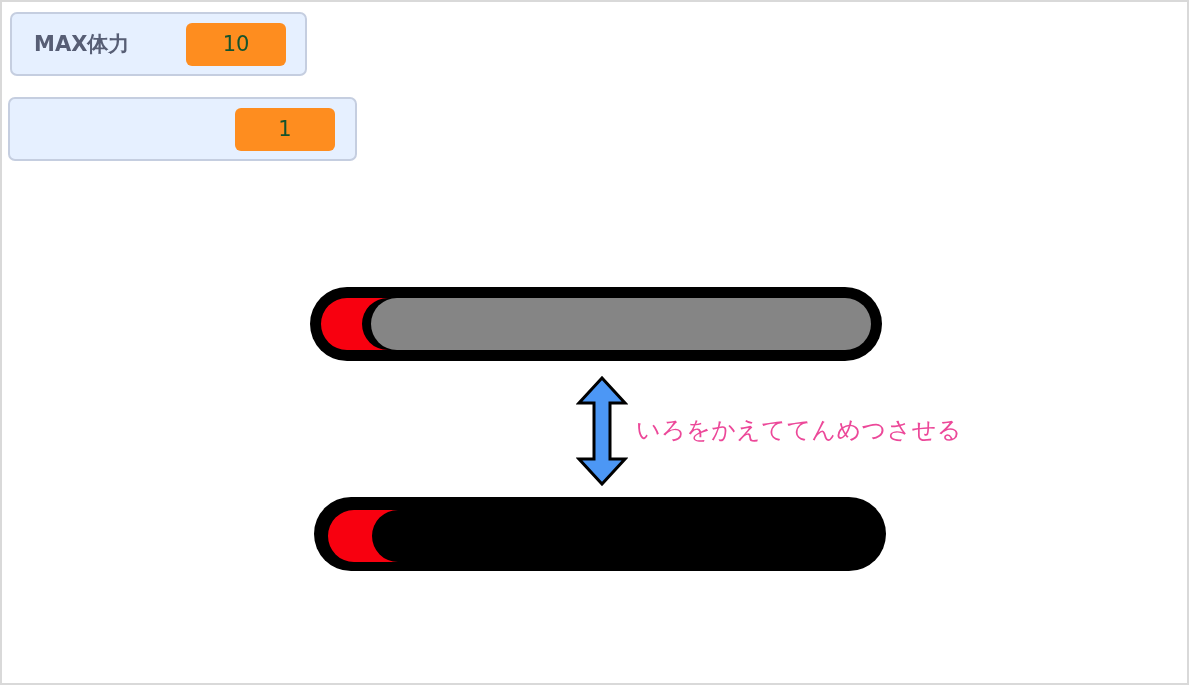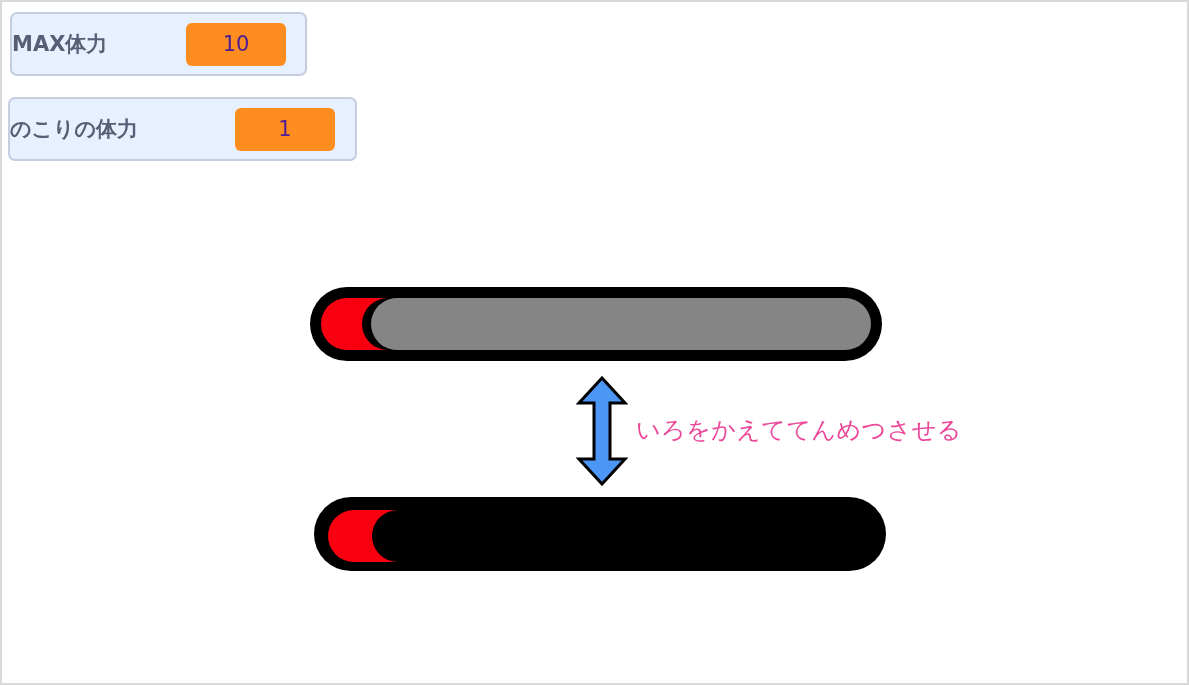--- a/index.html
+++ b/index.html
@@ -13,24 +13,24 @@
       width: 1185px; height: 681px;
       border: 2px solid #d9d9d9; background: #fff;
     }
     .monitor {
       position: absolute; display: flex; align-items: center;
       background: #e6f0ff; border: 2px solid #c5cee0;
       border-radius: 7px; box-sizing: border-box; height: 64px;
     }
     .monitor .label {
       font-weight: bold; color: #575e75; font-size: 21px;
-      white-space: nowrap;
+      padding-left: 22px; white-space: nowrap;
     }
     .monitor .value {
-      background: #fe8d1f; color: #4c1d95; font-size: 21px;
+      background: #fe8d1f; color: #14532d; font-size: 21px;
       border-radius: 6px; height: 43px; display: flex;
       align-items: center; justify-content: center; position: absolute;
     }
     #mon-max { left: 8px; top: 10px; width: 297px; }
     #mon-max .value { left: 174px; width: 100px; }
     #mon-rem { left: 6px; top: 95px; width: 349px; }
     #mon-rem .value { left: 225px; width: 100px; }
 
     .bar { position: absolute; }
     .caption {
@@ -42,21 +42,20 @@
 <body>
 
 <div class="stage">
 
   <div class="monitor" id="mon-max">
     <span class="label">MAX体力</span>
     <span class="value">10</span>
   </div>
 
   <div class="monitor" id="mon-rem">
-    <span class="label">のこりの体力</span>
     <span class="value">1</span>
   </div>
 
   <svg class="bar" style="left:306px; top:283px;" width="576" height="78" viewBox="0 0 576 78">
     <rect x="2" y="2" width="572" height="74" rx="37" ry="37" fill="#000"></rect>
     <rect x="63" y="13" width="500" height="52" rx="26" ry="26" fill="#858585"></rect>
     <path d="M39 13 H80 A26 26 0 0 0 80 65 H39 A26 26 0 0 1 39 13 Z" fill="#f8000f"></path>
   </svg>
 
   <svg class="bar" style="left:574px; top:374px;" width="52" height="110" viewBox="0 0 52 110">

